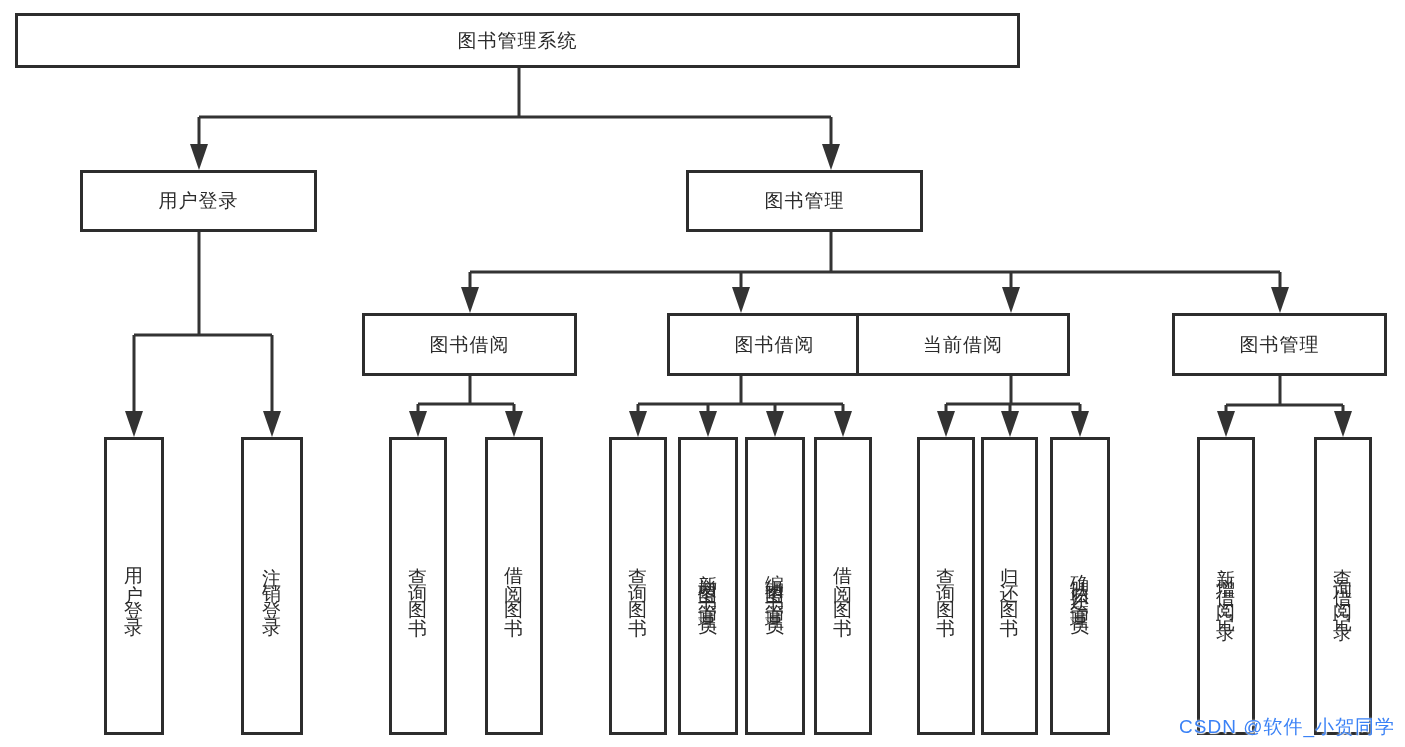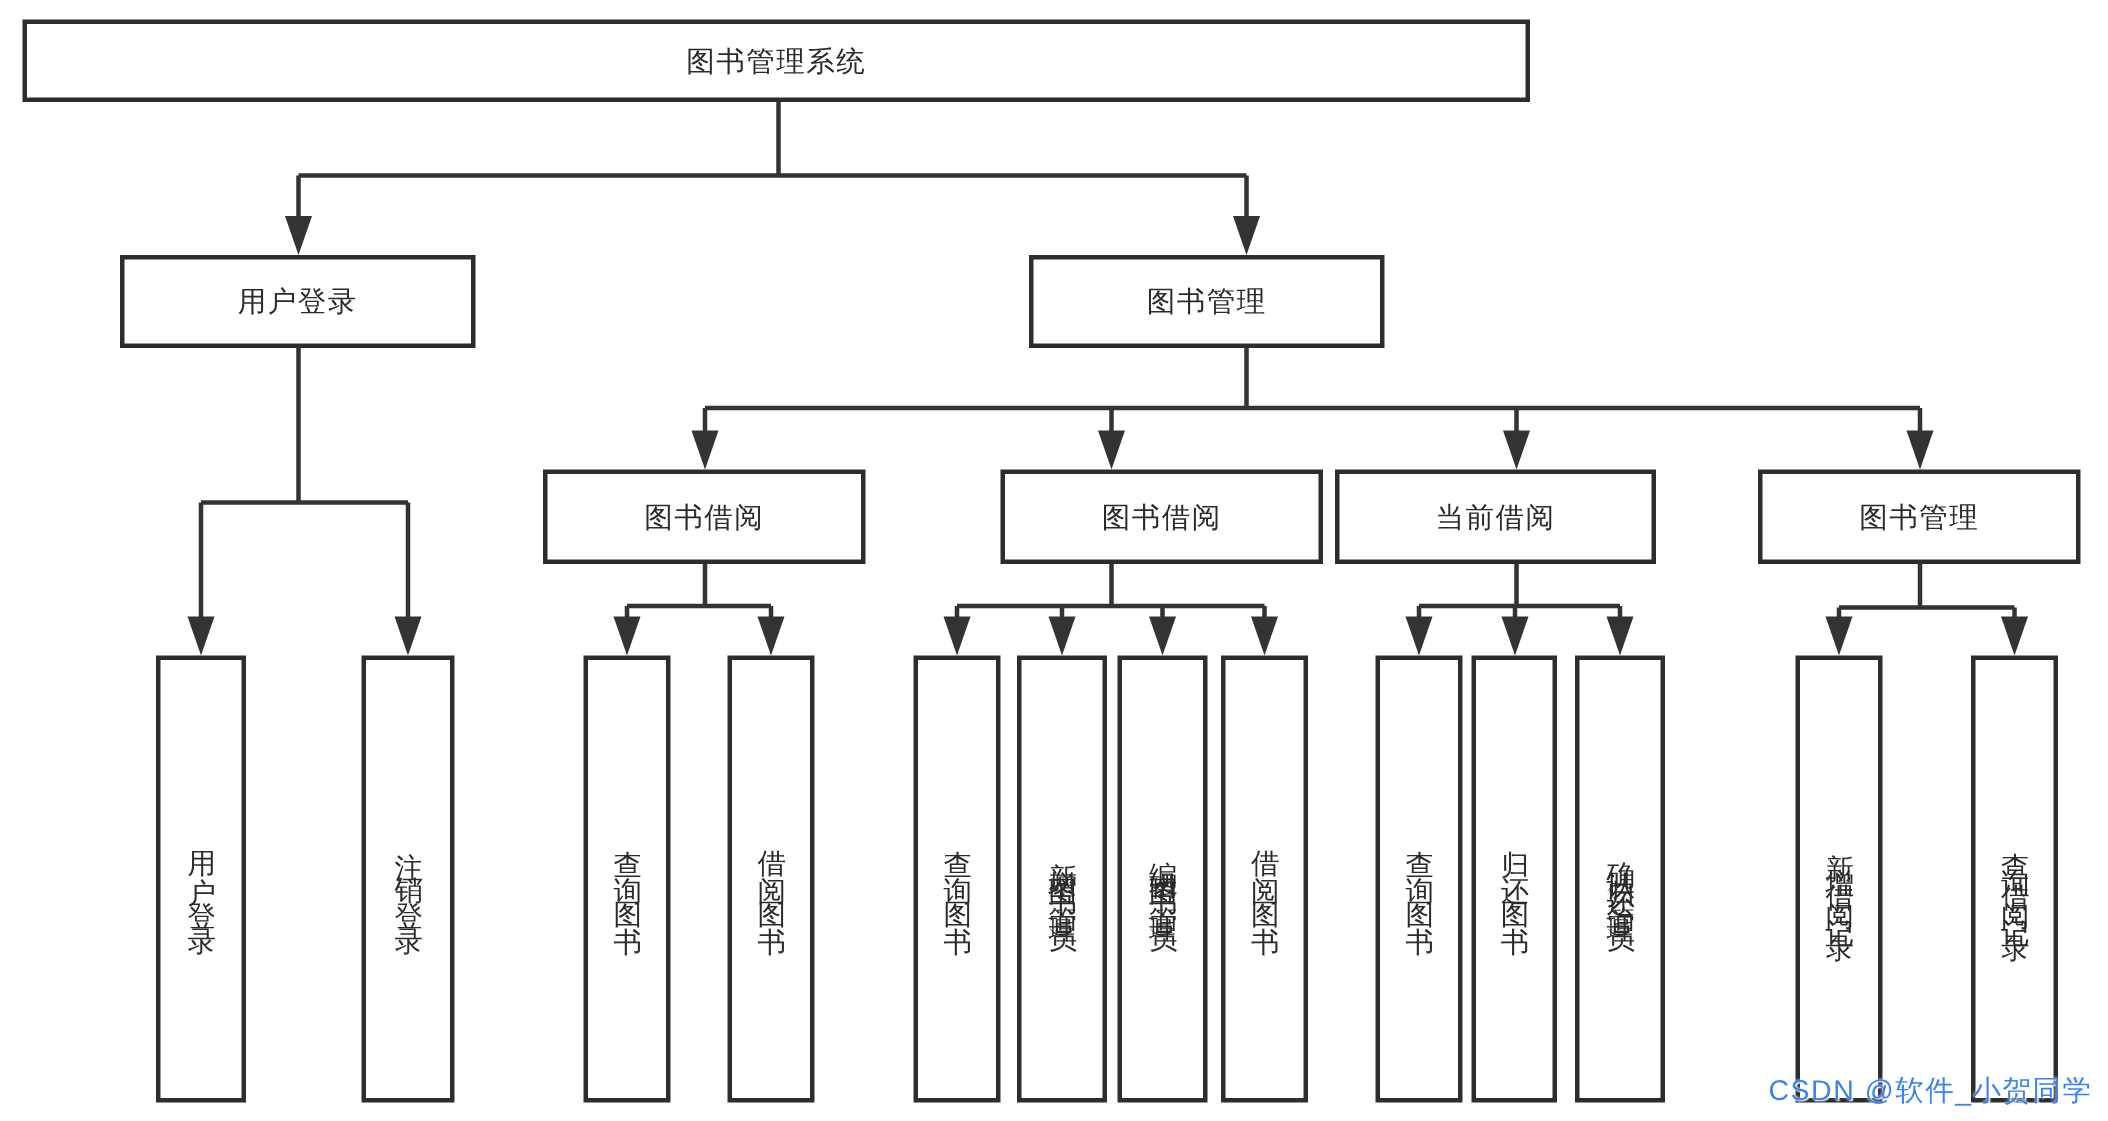--- a/index.html
+++ b/index.html
@@ -32,21 +32,21 @@
     color: #2b2b2b;
     font-size: 19px;
     letter-spacing: 1px;
   }
   
   .n-root { left: 15px;   top: 13px;  width: 1005px; height: 55px; }
   .n-l2a  { left: 80px;   top: 170px; width: 237px;  height: 62px; }
   .n-l2b  { left: 686px;  top: 170px; width: 237px;  height: 62px; }
   .n-l3a  { left: 362px;  top: 313px; width: 215px;  height: 63px; }
   .n-l3b  { left: 667px;  top: 313px; width: 215px;  height: 63px; }
-  .n-l3c  { left: 890px;  top: 313px; width: 214px;  height: 63px; }
+  .n-l3c  { left: 856px;  top: 313px; width: 214px;  height: 63px; }
   .n-l3d  { left: 1172px; top: 313px; width: 215px;  height: 63px; }
   
   .leaf { top: 437px; height: 298px; letter-spacing: 0; }
   .leaf > span {
     writing-mode: vertical-rl;
     text-orientation: mixed;
     font-size: 19px;
     color: #2b2b2b;
     letter-spacing: 17px;
     line-height: 1;

